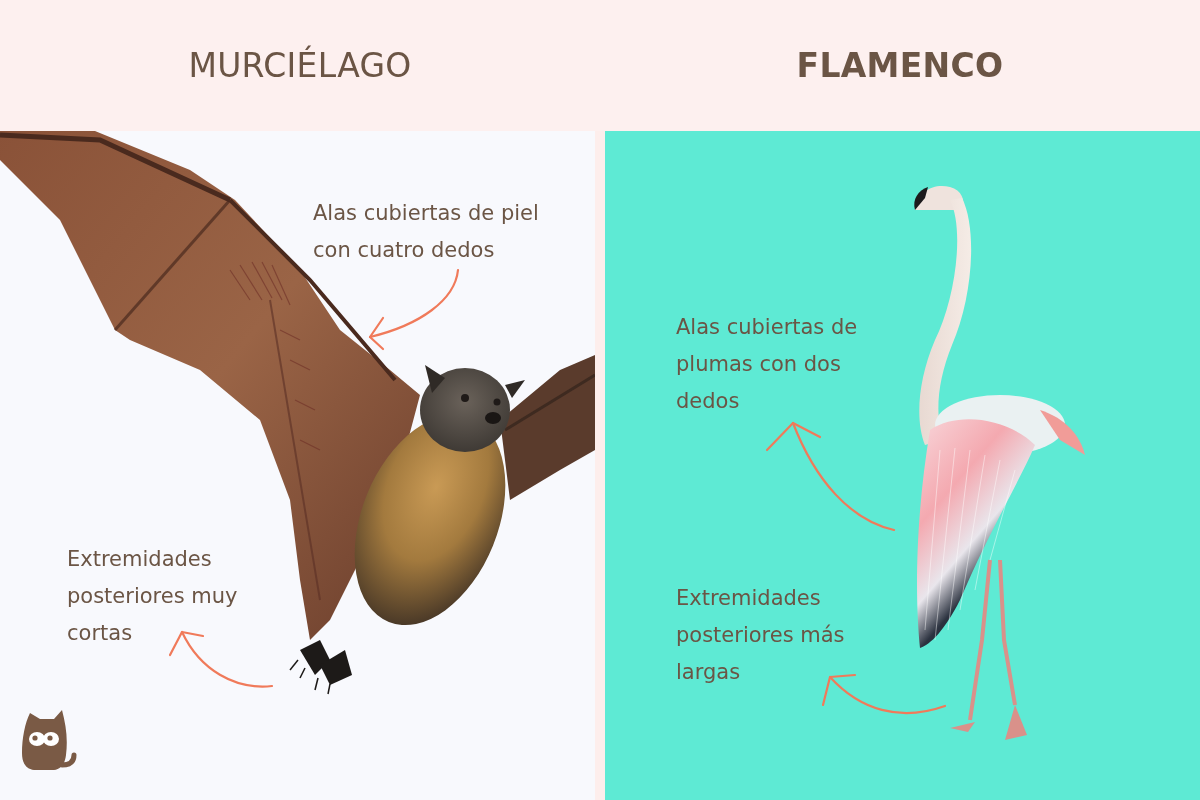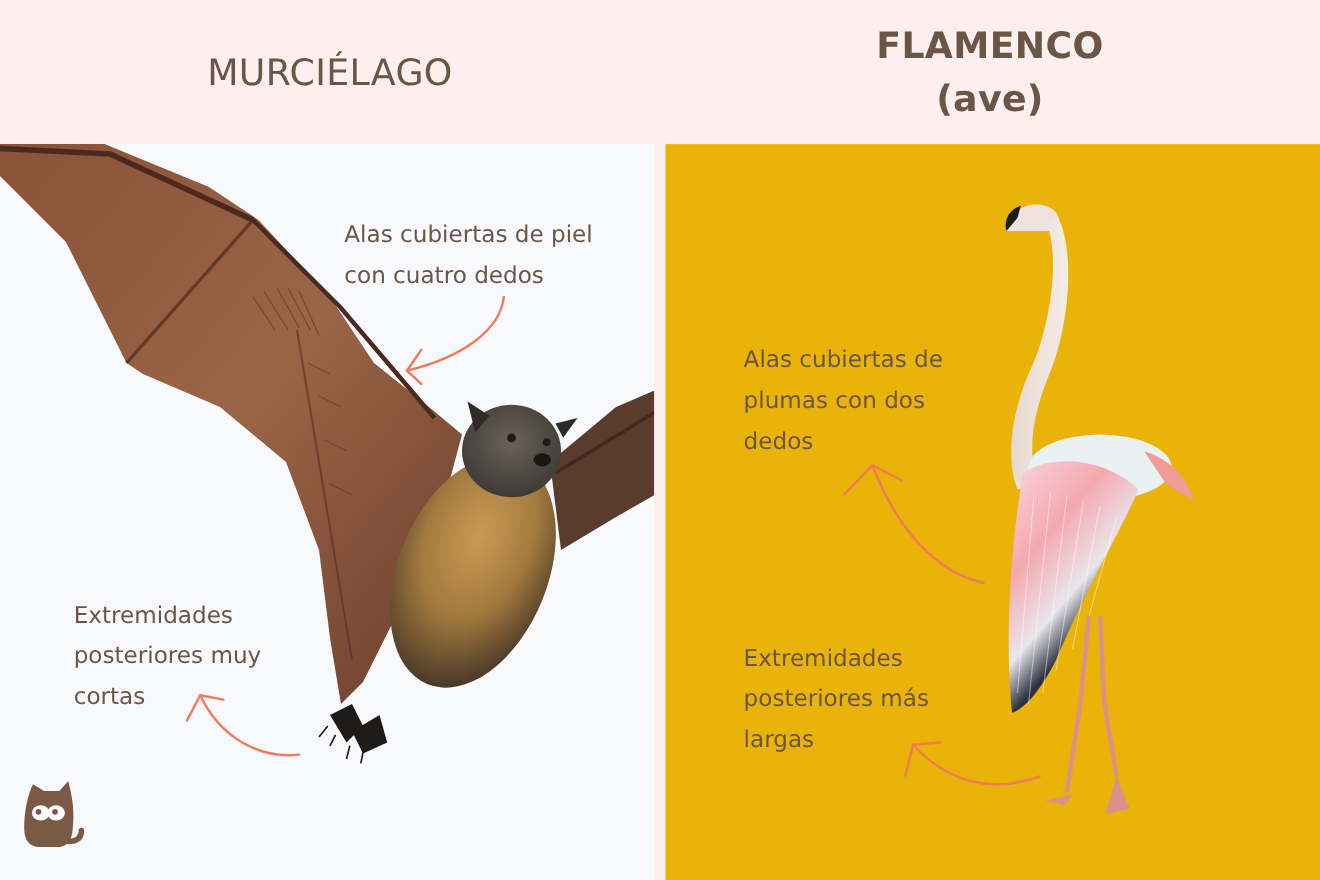--- a/index.html
+++ b/index.html
@@ -15,42 +15,41 @@
       display: flex; flex-direction: column; align-items: center; justify-content: center;
       color: #6b5545;
       font-size: 33px; line-height: 48px; letter-spacing: 0.3px;
     }
     .header.left { left: 0; width: 600px; }
     .header.right { left: 600px; width: 600px; font-weight: bold; }
     .panel {
       position: absolute; top: 131px; height: 669px; overflow: hidden;
     }
     .panel.left { left: 0; width: 595px; background: #f8f9fd; }
-    .panel.right { left: 605px; width: 595px; background: #eab308; }
+    .panel.right { left: 605px; width: 595px; background: #5eead4; }
     .divider {
       position: absolute; left: 595px; top: 131px; width: 10px; height: 669px;
       background: #fdeeec;
     }
     .label {
       position: absolute; color: #6b5545;
       font-size: 21px; line-height: 37px;
       white-space: pre-line;
     }
     svg.art { position: absolute; left: 0; top: 0; }
     .logo { position: absolute; left: 18px; top: 703px; width: 66px; height: 72px; }
   </style>
 </head>
 <body>
 
 <div class="header left">
   <div>MURCIÉLAGO</div>
 </div>
 <div class="header right">
   <div>FLAMENCO</div>
-  <div>(ave)</div>
 </div>
 
 <div class="panel left">
   <svg class="art" width="595" height="669" viewBox="0 131 595 669">
     <defs>
       <linearGradient id="wingG" x1="0" y1="0" x2="1" y2="1">
         <stop offset="0" stop-color="#8a5238"></stop>
         <stop offset="0.5" stop-color="#9a6446"></stop>
         <stop offset="1" stop-color="#6b3e2c"></stop>
       </linearGradient>

